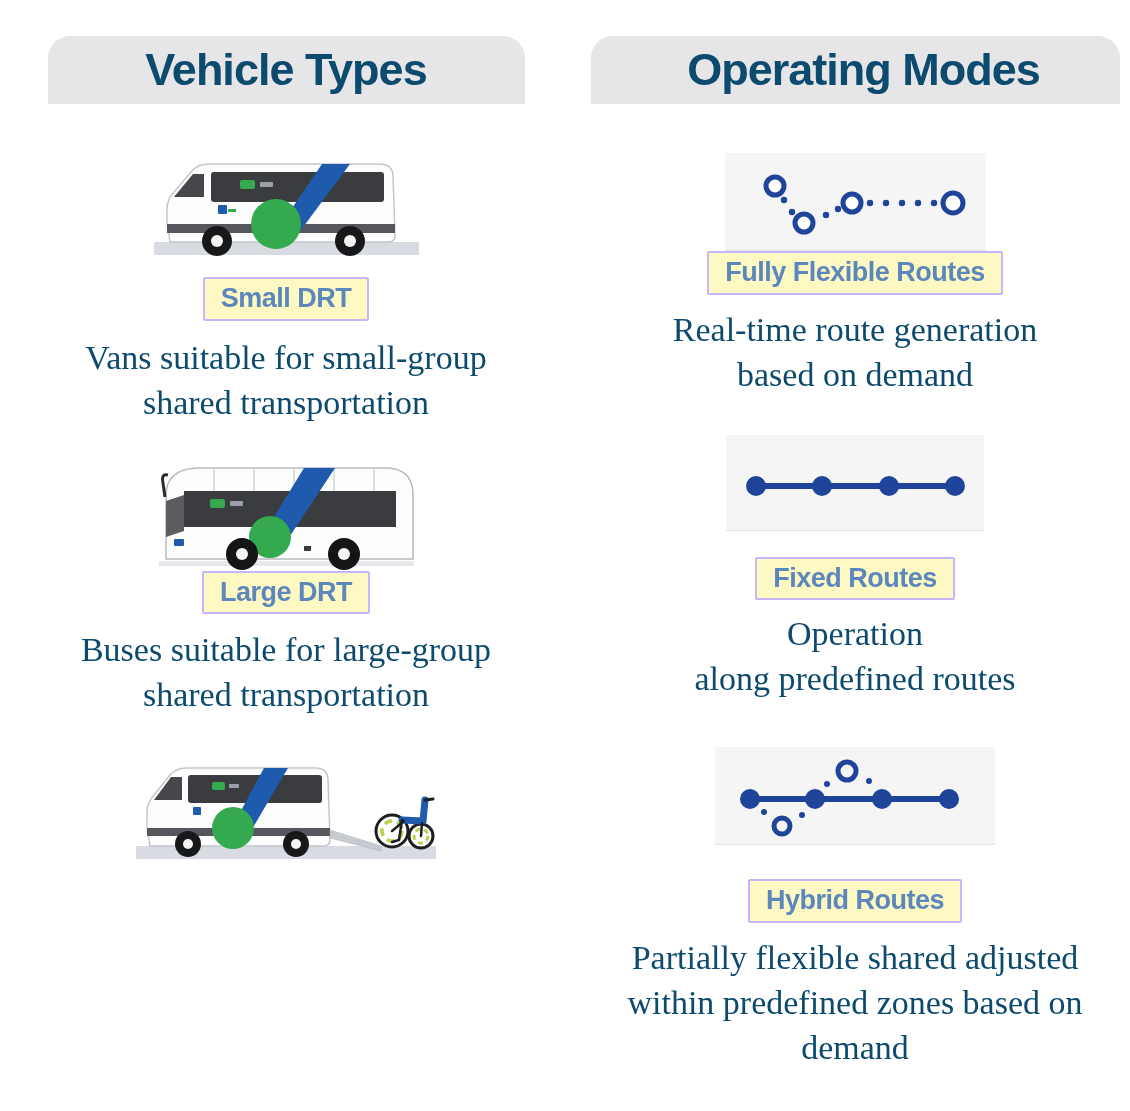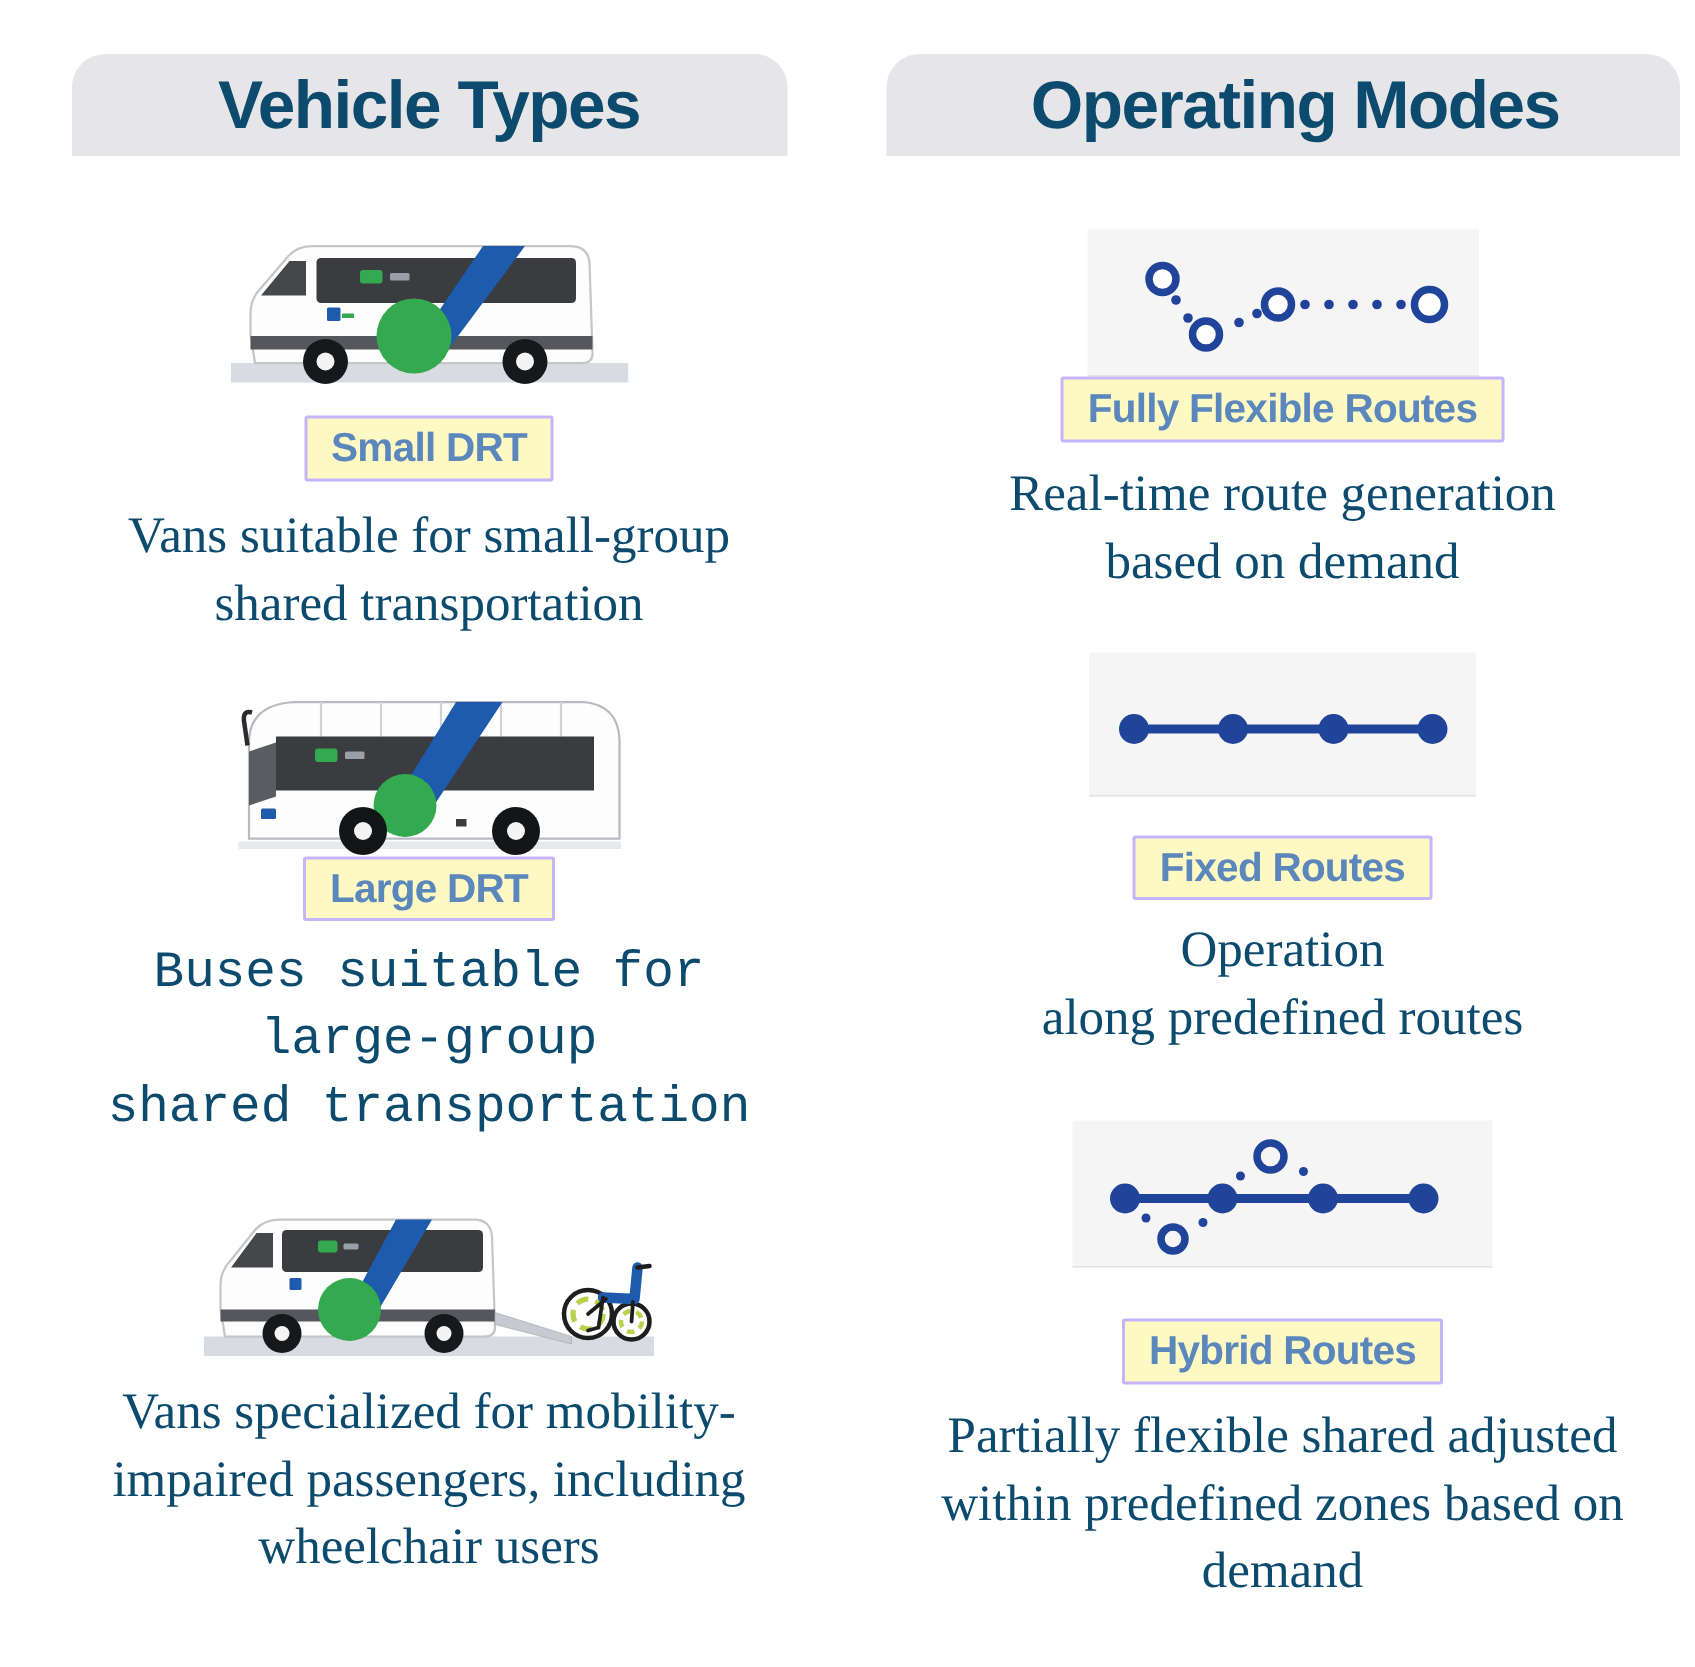--- a/index.html
+++ b/index.html
@@ -32,21 +32,21 @@
     background:#f5f5f6; border-bottom:1px solid #e3e3e5;
     display:flex; align-items:center; justify-content:center;
   }
 
   
   .m-van   { margin-top:39px; }
   .m-badge1{ margin-top:20px; }
   .m-desc1 { margin-top:14px; }
   .m-bus   { margin-top:28px; }
   .m-badge2{ }
-  .m-desc2 { margin-top:13px;font-family:Liberation Mono, monospace; }
+  .m-desc2 { margin-top:13px; }
   .m-care  { margin-top:27px; }
   .m-badge3{ margin-top:23px; }
   .m-desc3 { margin-top:12px; }
 
   .m-icon1 { margin-top:49px; }
   .m-rbadge1{ }
   .m-rdesc1{ margin-top:12px; }
   .m-icon2 { margin-top:38px; }
   .m-rbadge2{ margin-top:26px; }
   .m-rdesc2{ margin-top:11px; }
@@ -124,23 +124,20 @@
       <g>
         <circle cx="256" cy="87" r="16" fill="#ffffff" stroke="#1d1e20" stroke-width="3"></circle>
         <circle cx="256" cy="87" r="10" fill="none" stroke="#b8d24b" stroke-width="3.5" stroke-dasharray="8 5"></circle>
         <circle cx="285" cy="92" r="12" fill="#ffffff" stroke="#1d1e20" stroke-width="3"></circle>
         <circle cx="285" cy="92" r="7" fill="none" stroke="#b8d24b" stroke-width="3" stroke-dasharray="5 4"></circle>
         <polyline points="289,56 287,77 266,76" fill="none" stroke="#1e5bac" stroke-width="7" stroke-linecap="round" stroke-linejoin="round"></polyline>
         <path d="M289,56 L297,55" stroke="#1d1e20" stroke-width="3" stroke-linecap="round"></path>
         <path d="M268,77 L256,87 M286,79 L285,92 M266,76 L263,96 L256,98" fill="none" stroke="#1d1e20" stroke-width="2.5" stroke-linecap="round"></path>
       </g>
     </svg>
-    <div class="desc m-desc3">Vans specialized for mobility-
-impaired passengers, including
-wheelchair users</div>
   </div>
 
   <div class="col col-right">
     <div class="hdr hdr-right">Operating Modes</div>
 
     <div class="iconbox m-icon1" style="width:261px;height:97px;">
       <svg width="261" height="97" viewBox="0 0 261 97">
         <g fill="#20449a">
           <circle cx="59" cy="47" r="3.2"></circle>
             <circle cx="67" cy="59" r="3.2"></circle>

